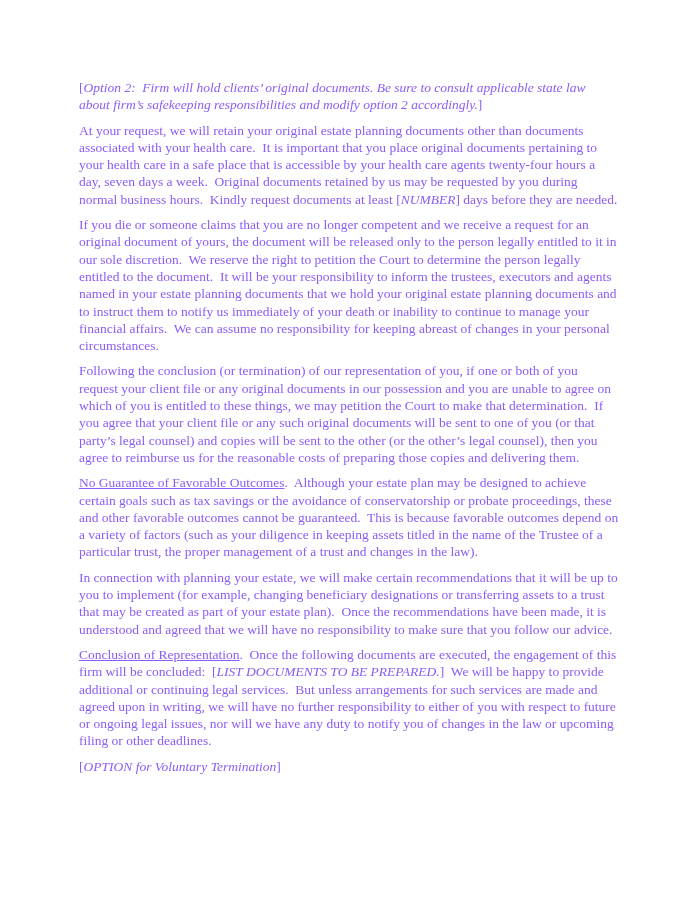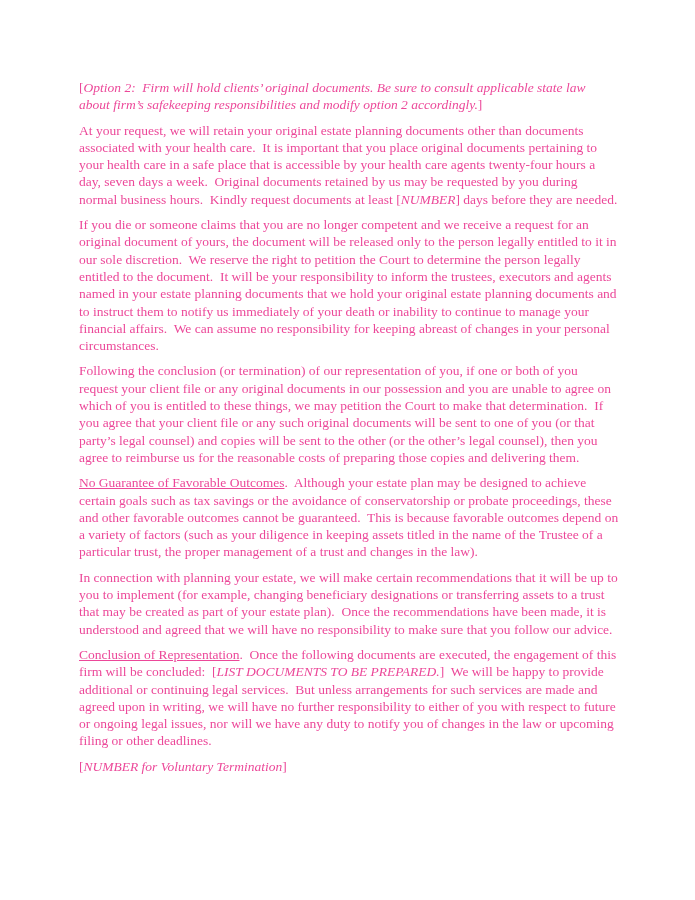--- a/index.html
+++ b/index.html
@@ -31,23 +31,23 @@
     white-space: pre-wrap; 
   }
   .run.normal    { font-style: normal; }
   .run.italic    { font-style: italic; }
   .run.underline { text-decoration: underline; margin-top: 30px; }
 </style>
 </head>
 <body>
 
 <div class="page" style="background: rgb(255, 255, 255);">
-  <div class="content" style="color: #ec4899;">
+  <div class="content" style="color: #8b5cf6;">
     <p class="para"><span class="run normal">[</span><span class="run italic">Option 2:  Firm will hold clients’ original documents. Be sure to consult applicable state law about firm’s safekeeping responsibilities and modify option 2 accordingly.</span><span class="run normal">]</span></p>
     <p class="para"><span class="run normal">At your request, we will retain your original estate planning documents other than documents associated with your health care.  It is important that you place original documents pertaining to your health care in a safe place that is accessible by your health care agents twenty-four hours a day, seven days a week.  Original documents retained by us may be requested by you during normal business hours.  Kindly request documents at least [</span><span class="run italic">NUMBER</span><span class="run normal">] days before they are needed.</span></p>
     <p class="para"><span class="run normal">If you die or someone claims that you are no longer competent and we receive a request for an original document of yours, the document will be released only to the person legally entitled to it in our sole discretion.  We reserve the right to petition the Court to determine the person legally entitled to the document.  It will be your responsibility to inform the trustees, executors and agents named in your estate planning documents that we hold your original estate planning documents and to instruct them to notify us immediately of your death or inability to continue to manage your financial affairs.  We can assume no responsibility for keeping abreast of changes in your personal circumstances.</span></p>
     <p class="para"><span class="run normal">Following the conclusion (or termination) of our representation of you, if one or both of you request your client file or any original documents in our possession and you are unable to agree on which of you is entitled to these things, we may petition the Court to make that determination.  If you agree that your client file or any such original documents will be sent to one of you (or that party’s legal counsel) and copies will be sent to the other (or the other’s legal counsel), then you agree to reimburse us for the reasonable costs of preparing those copies and delivering them.</span></p>
     <p class="para"><span class="run underline">No Guarantee of Favorable Outcomes</span><span class="run normal">.  Although your estate plan may be designed to achieve certain goals such as tax savings or the avoidance of conservatorship or probate proceedings, these and other favorable outcomes cannot be guaranteed.  This is because favorable outcomes depend on a variety of factors (such as your diligence in keeping assets titled in the name of the Trustee of a particular trust, the proper management of a trust and changes in the law).</span></p>
     <p class="para"><span class="run normal">In connection with planning your estate, we will make certain recommendations that it will be up to you to implement (for example, changing beneficiary designations or transferring assets to a trust that may be created as part of your estate plan).  Once the recommendations have been made, it is understood and agreed that we will have no responsibility to make sure that you follow our advice.</span></p>
     <p class="para"><span class="run underline">Conclusion of Representation</span><span class="run normal">.  Once the following documents are executed, the engagement of this firm will be concluded:  [</span><span class="run italic">LIST DOCUMENTS TO BE PREPARED.</span><span class="run normal">]  We will be happy to provide additional or continuing legal services.  But unless arrangements for such services are made and agreed upon in writing, we will have no further responsibility to either of you with respect to future or ongoing legal issues, nor will we have any duty to notify you of changes in the law or upcoming filing or other deadlines.</span></p>
-    <p class="para"><span class="run normal">[</span><span class="run italic">NUMBER for Voluntary Termination</span><span class="run normal">]</span></p>
+    <p class="para"><span class="run normal">[</span><span class="run italic">OPTION for Voluntary Termination</span><span class="run normal">]</span></p>
   </div>
 </div>
 
 </body></html>

